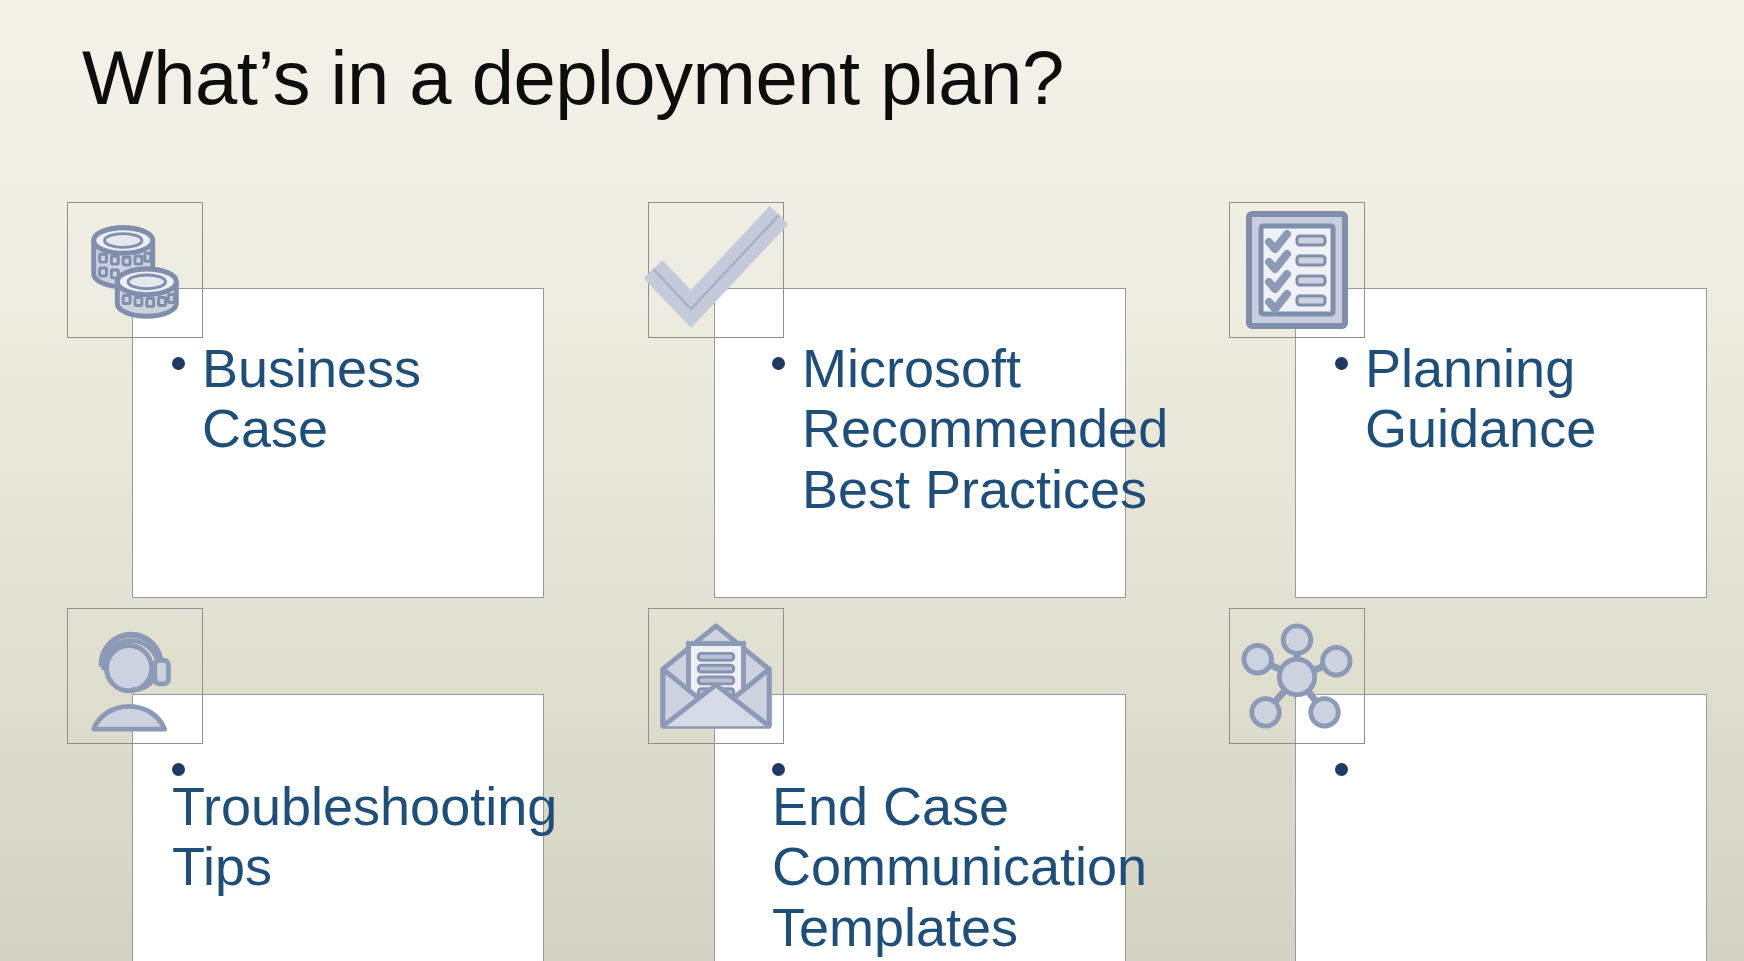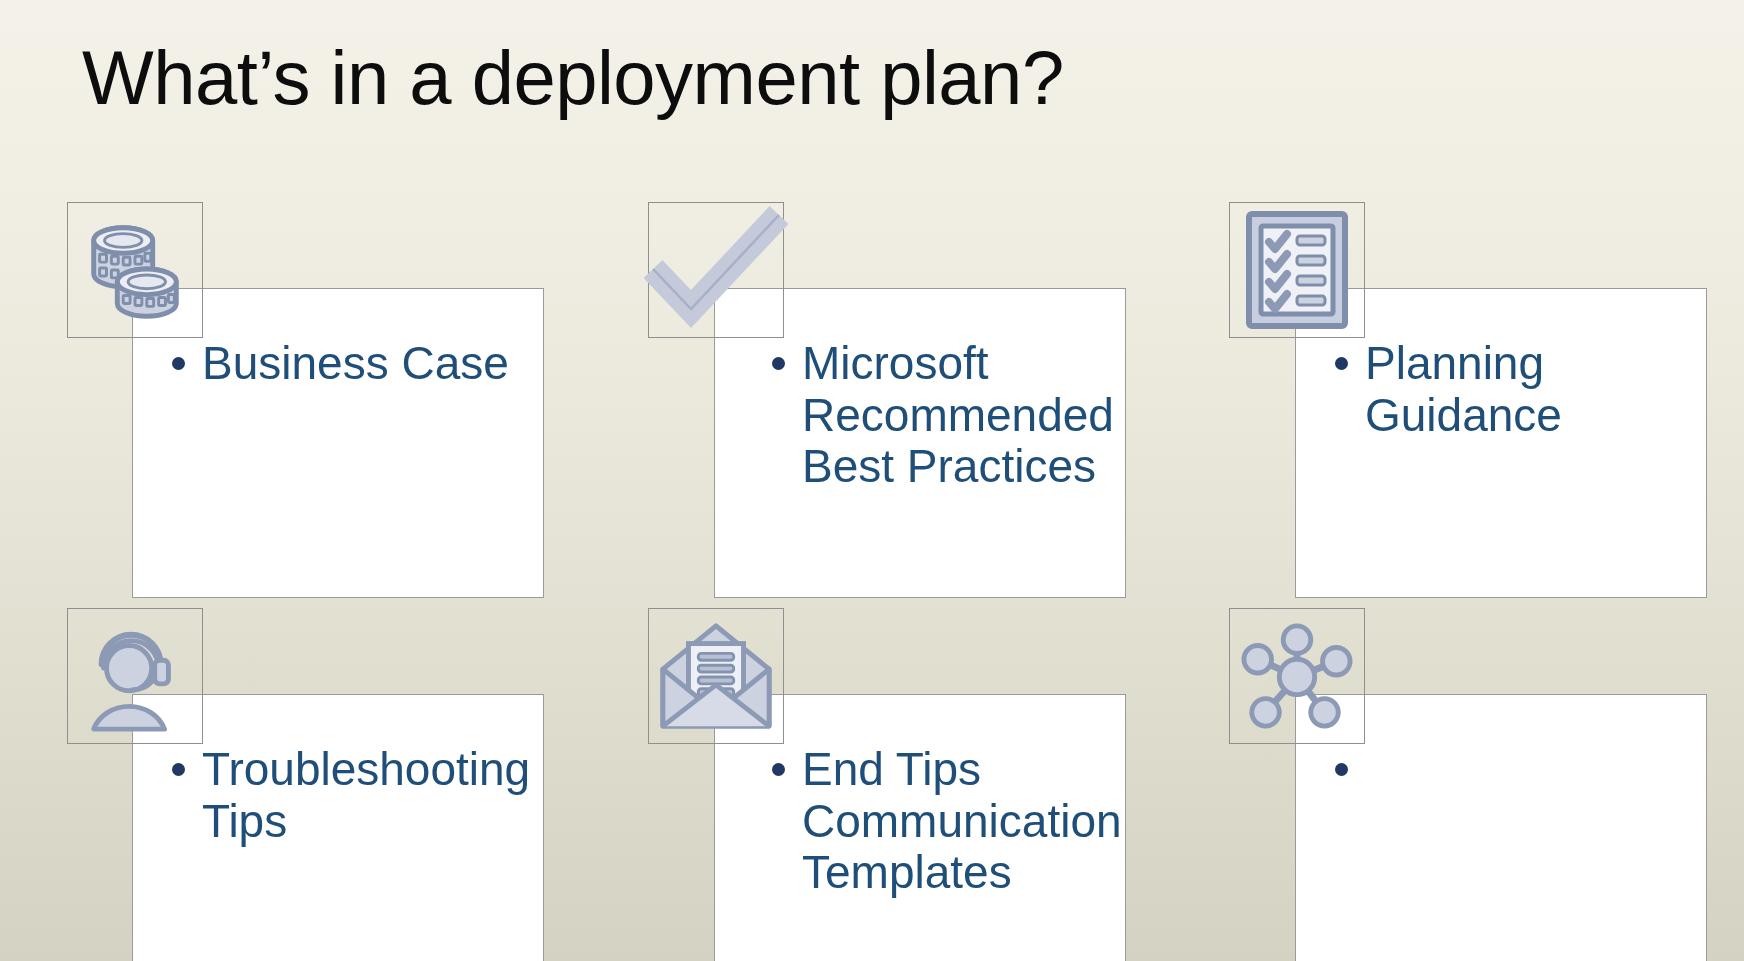--- a/index.html
+++ b/index.html
@@ -81,21 +81,21 @@
   .bullet-dot {
     flex: 0 0 auto;
     width: 13px;
     height: 13px;
     border-radius: 50%;
     background: #1f3864;
     margin-top: 19px;
     margin-right: 17px;
   }
   .bullet-text {
-    font-size: 46px;
+    font-size: 54px;
     line-height: 1.12;
     color: #1f4e79;
     font-weight: 400;
     white-space: pre-line;
   }
 
   
   .col-1 .icon-frame { left: 67px;  }
   .col-2 .icon-frame { left: 648px; }
   .col-3 .icon-frame { left: 1229px;}
@@ -108,21 +108,21 @@
   .c3 .card-panel { left: 1295px; width: 412px; }
 
   .row-top .card-panel    { top: 288px; height: 310px; }
   .row-bottom .card-panel { top: 694px; height: 310px; }
 
   .c1 .bullet-row { left: 172px;  width: 380px; }
   .c2 .bullet-row { left: 772px;  width: 380px; }
   .c3 .bullet-row { left: 1335px; width: 380px; }
 
   .row-top .bullet-row    { top: 338px; }
-  .row-bottom .bullet-row { top: 744px; }
+  .row-bottom .bullet-row { top: 744px; flex-direction: column; }
 
   
   .ico-stroke { stroke: #7f8fab; stroke-width: 5; fill: #cdd2e0; stroke-linejoin: round; stroke-linecap: round; }
 </style>
 </head>
 <body>
 
 <div id="slide">
 
   <div class="slide-title">What’s in a deployment plan?</div>
@@ -246,21 +246,21 @@
           <rect x="44" y="60" width="36" height="7" rx="3"></rect>
           <rect x="44" y="72" width="36" height="7" rx="3"></rect>
         </g>
 
         <path d="M8 52 L62 96 L116 52 L116 110 L8 110 Z" fill="#cdd2e0" stroke="#8c9ab5" stroke-width="5" stroke-linejoin="round"></path>
         <path d="M8 110 L62 68 L116 110" fill="#d7dbe7" stroke="#8c9ab5" stroke-width="5" stroke-linejoin="round"></path>
       </svg>
     </div>
     <div class="bullet-row">
       <span class="bullet-dot"></span>
-      <span class="bullet-text">End Tips
+      <span class="bullet-text">End Case
 Communication
 Templates</span>
     </div>
   </div>
 
   <div class="card col-3 row-bottom c3">
     <div class="card-panel"></div>
     <div class="icon-frame">
       <svg width="118" height="112" viewBox="0 0 120 114">
         <g stroke="#8c9ab5" stroke-width="7" stroke-linecap="round">

